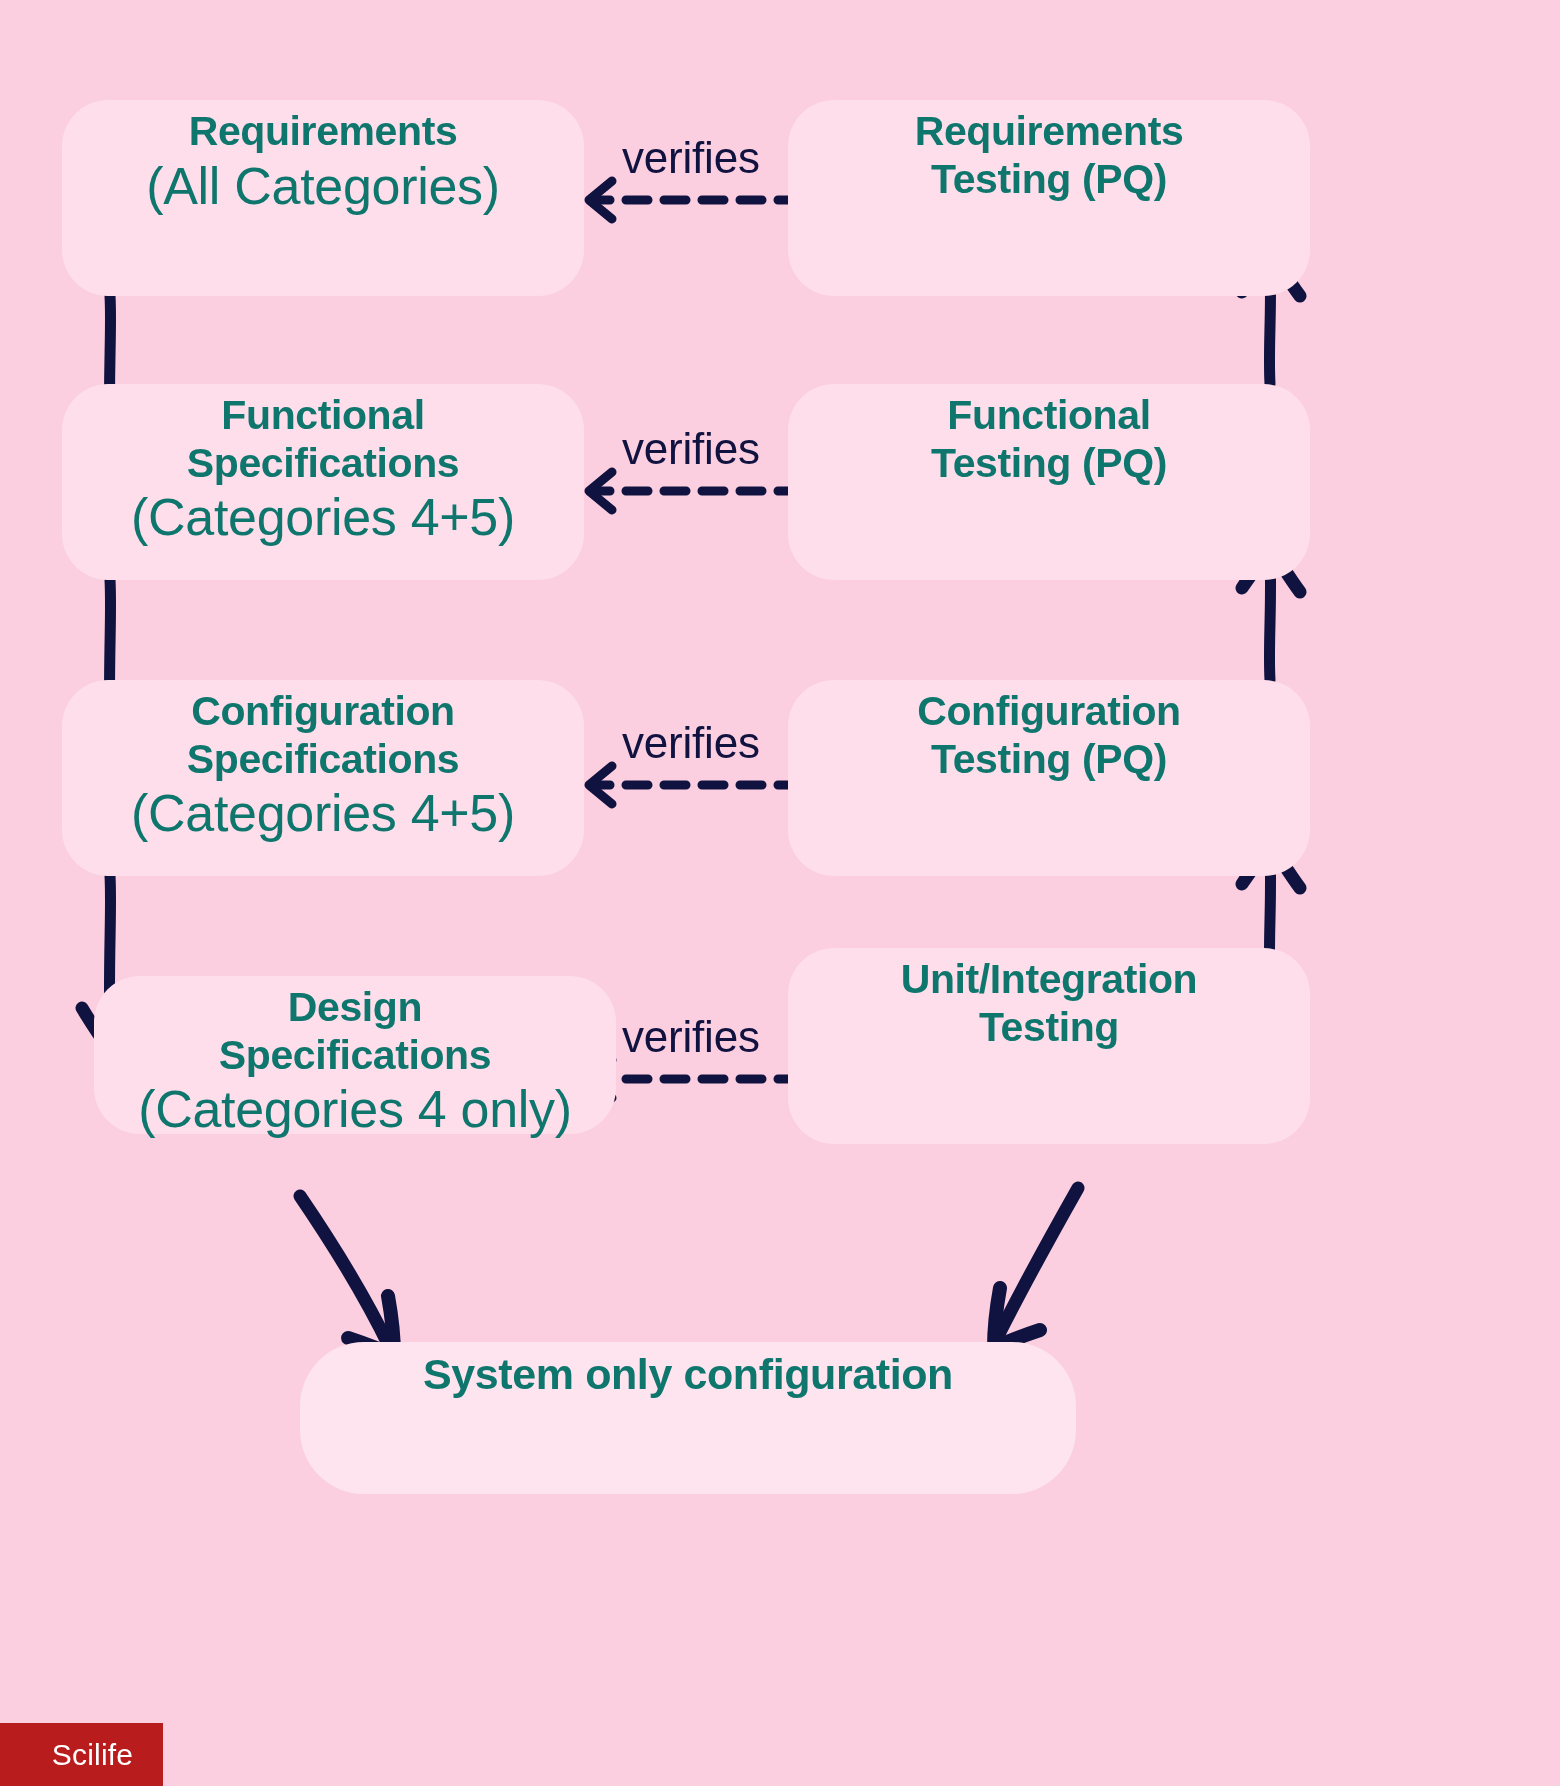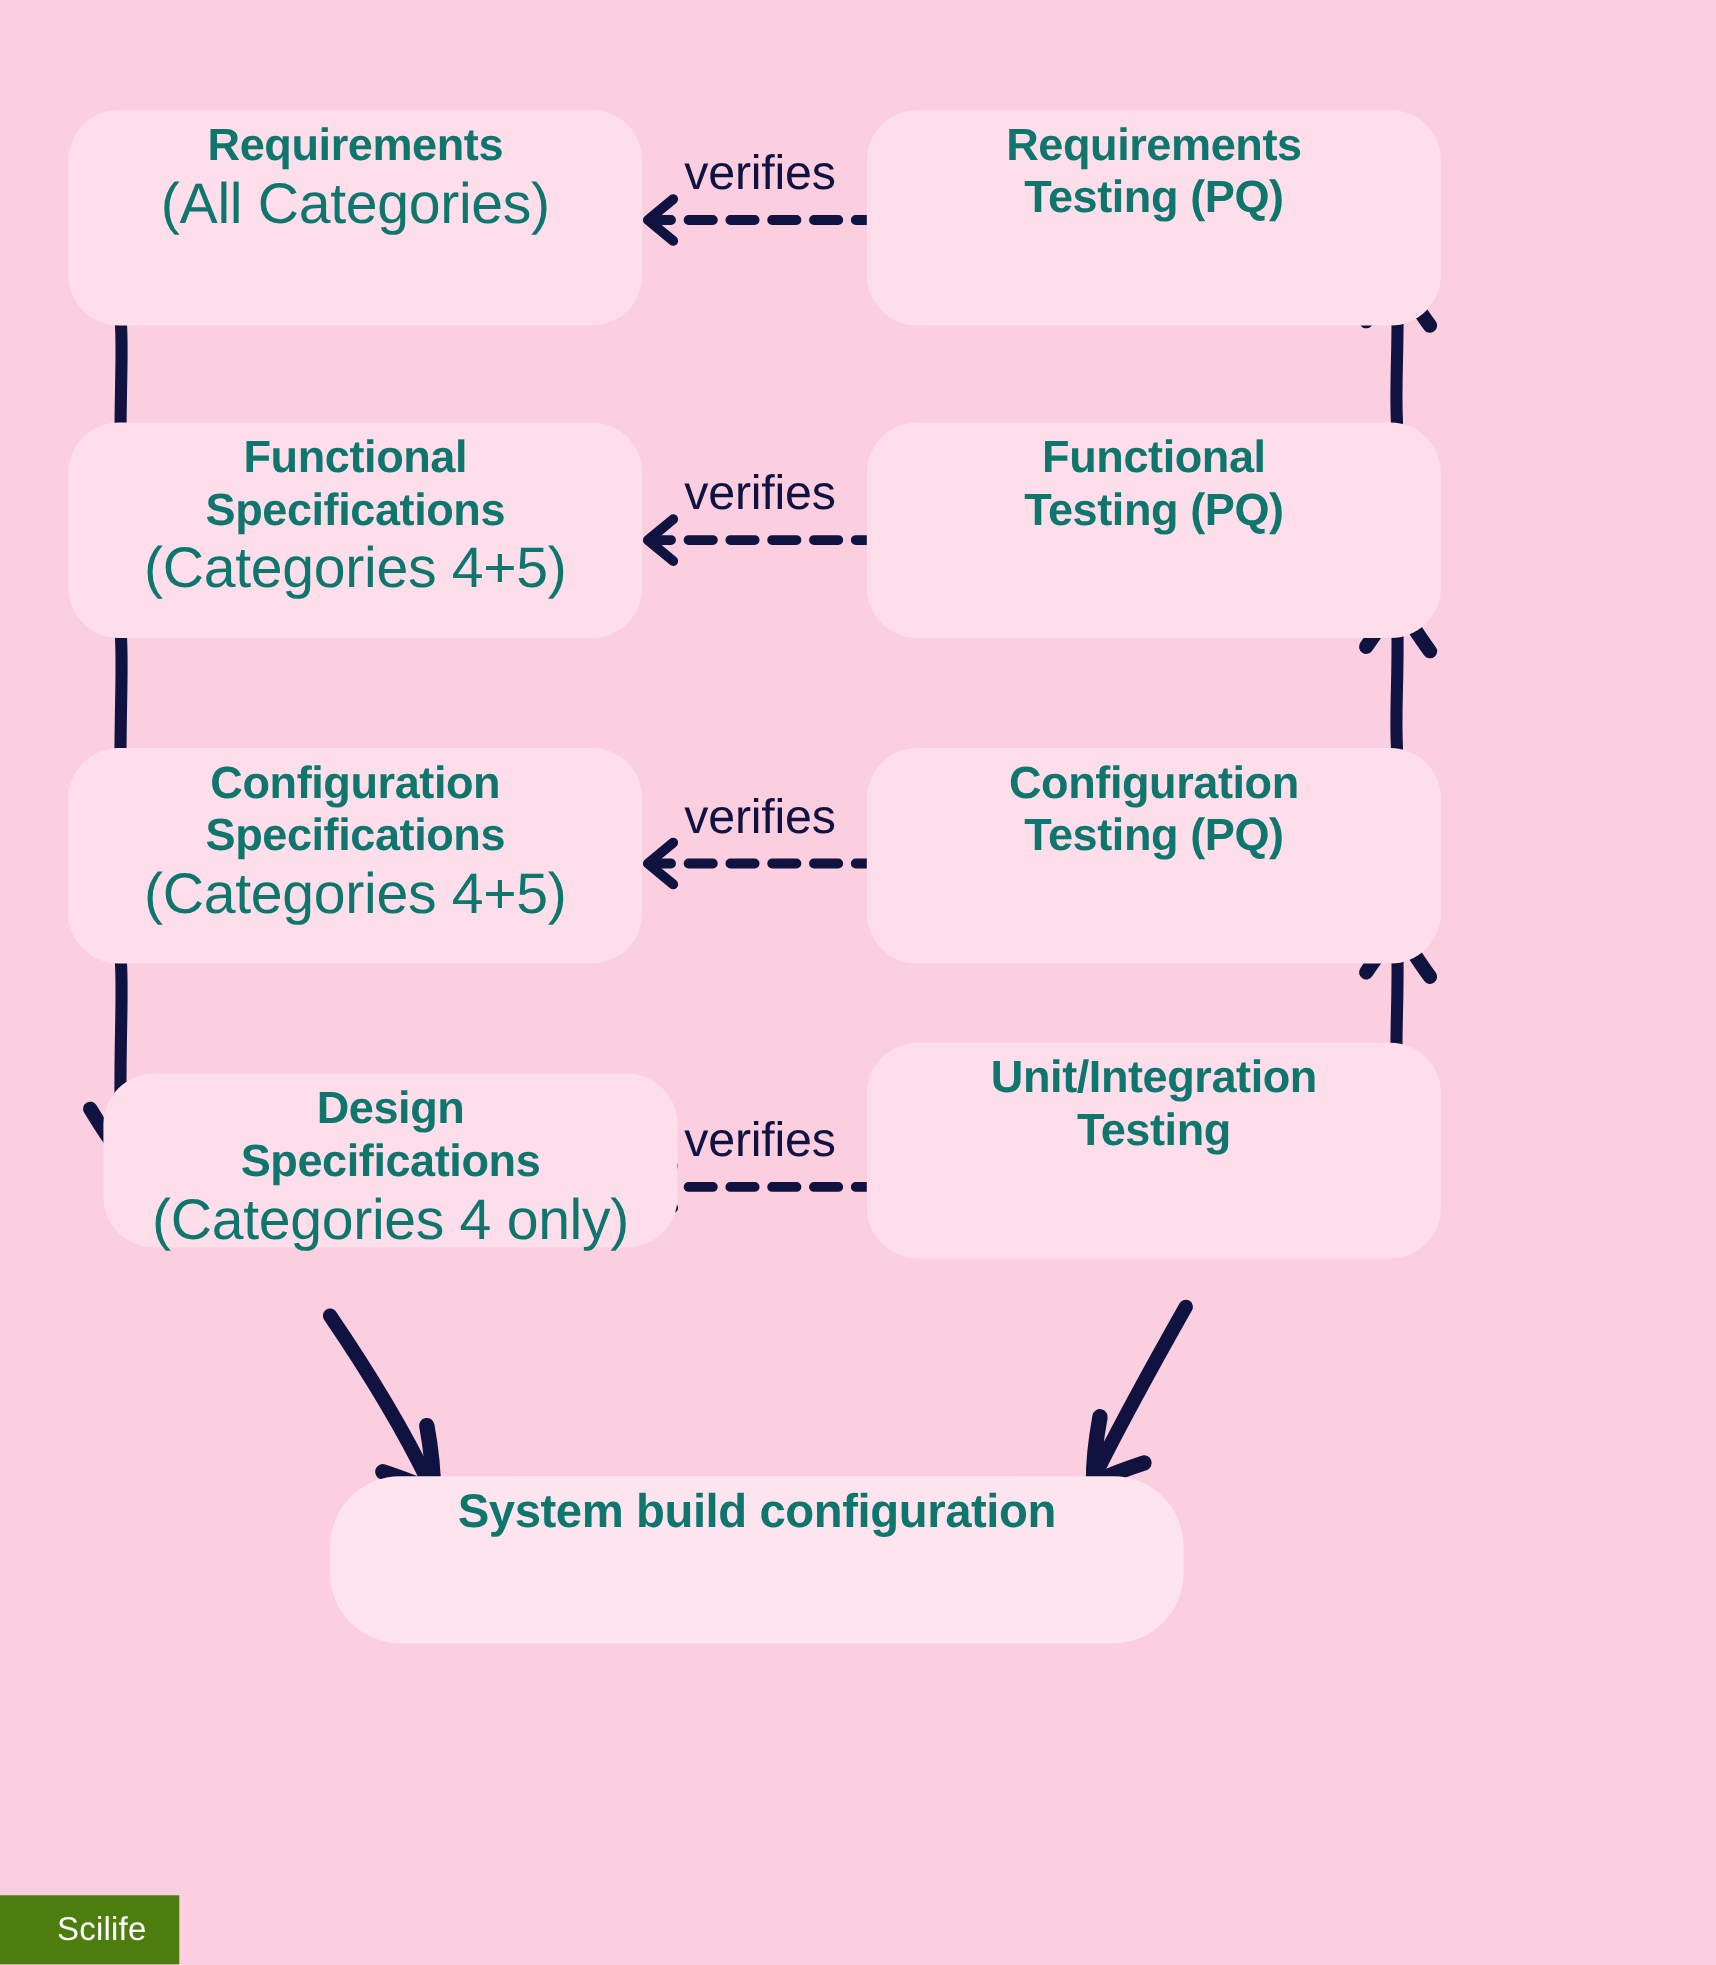--- a/index.html
+++ b/index.html
@@ -97,21 +97,21 @@
     pointer-events: none;
   }
 
   
   #logo {
     position: absolute;
     left: 0;
     top: 1723px;
     width: 163px;
     height: 63px;
-    background: #4d7c0f;
+    background: #b91c1c;
     display: flex;
     align-items: center;
     justify-content: center;
   }
   #logo .txt {
     color: #ffffff;
     font-size: 30px;
     letter-spacing: 0.2px;
     font-weight: normal;
     padding-left: 22px;
@@ -239,21 +239,21 @@
 
   <div class="node" id="n-unit-test">
     <div class="inner">
       <span class="ttl">Unit/Integration</span><br>
       <span class="ttl">Testing</span>
     </div>
   </div>
 
   <div class="node" id="n-system">
     <div class="inner">
-      <span class="ttl">System build configuration</span>
+      <span class="ttl">System only configuration</span>
     </div>
   </div>
 
   <span class="verifies" id="lbl-v1">verifies</span>
   <span class="verifies" id="lbl-v2">verifies</span>
   <span class="verifies" id="lbl-v3">verifies</span>
   <span class="verifies" id="lbl-v4">verifies</span>
 
   <div id="logo">
     <span class="txt">Scilife</span>

